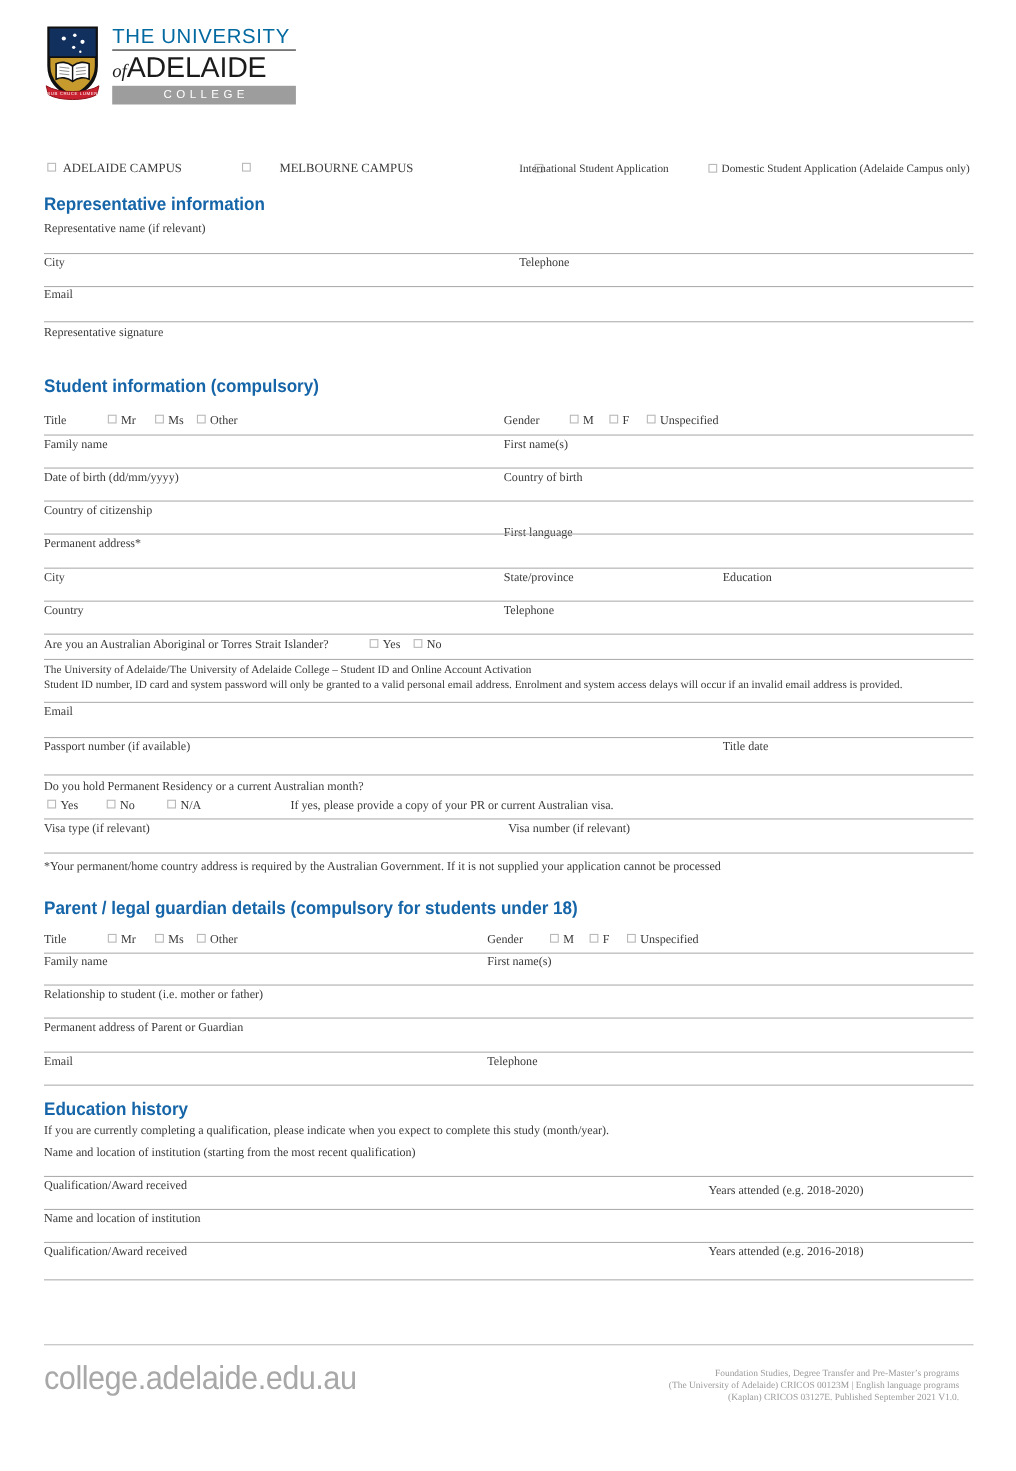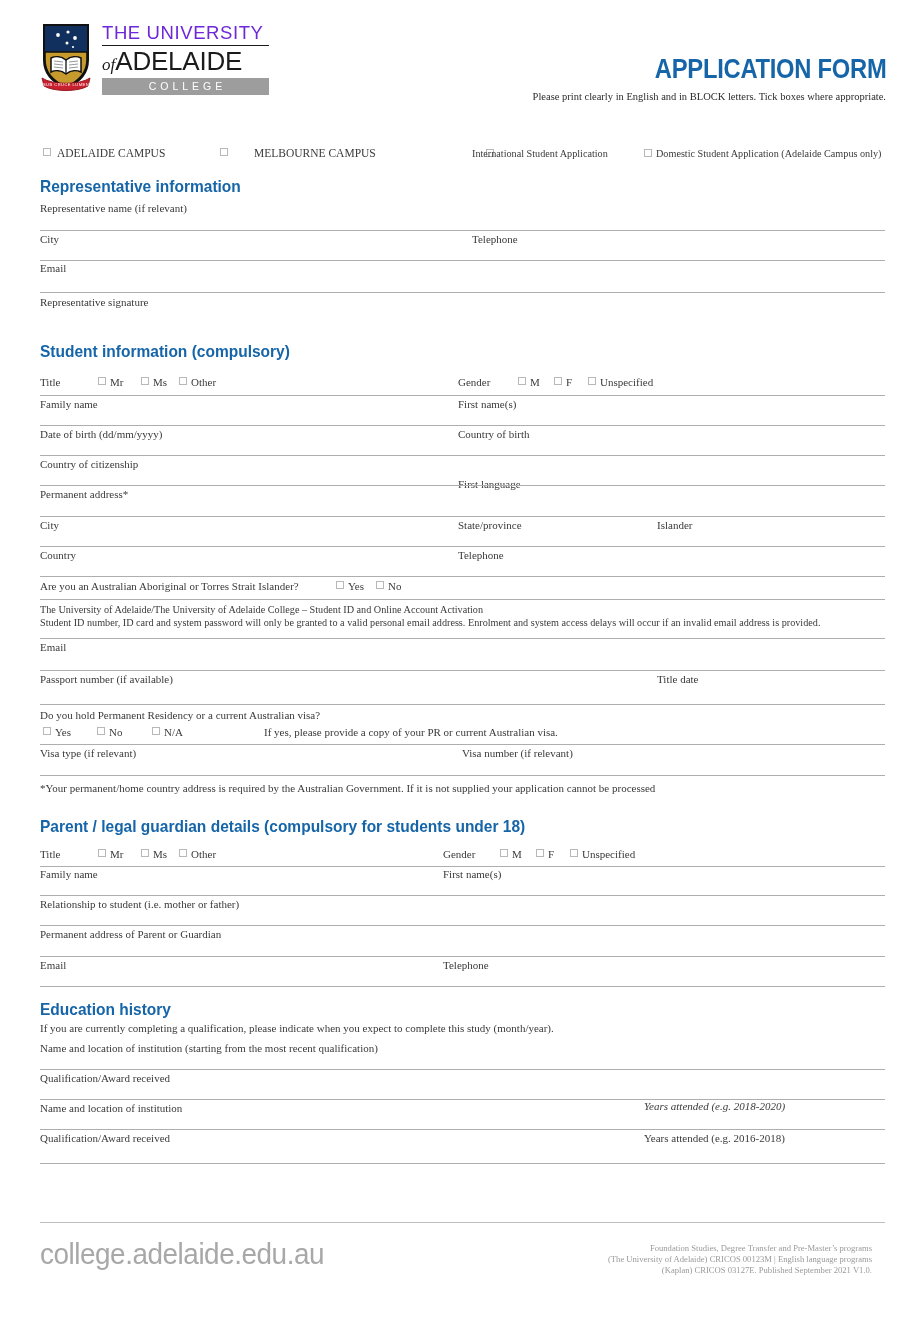--- a/index.html
+++ b/index.html
@@ -45,21 +45,21 @@
   .wordmark {
     position: absolute;
     left: 62px;
     top: 2px;
     width: 190px;
   }
   .wm-line1 {
     font-family: "Liberation Sans", sans-serif;
     font-size: 18.5px;
     letter-spacing: 0.6px;
-    color: #6d28d9;
+    color: #0369a1;
     line-height: 1;
     padding-bottom: 2px;
     border-bottom: 1.4px solid #1b1b1b;
     display: block;
     width: 167px;
   }
   .wm-line2 {
     display: block;
     width: 167px;
     margin-top: 2px;
@@ -214,24 +214,20 @@
 
       <div class="wordmark">
         <span class="wm-line1">THE UNIVERSITY</span>
         <span class="wm-line2">
           <span class="wm-of">of</span><span class="wm-adelaide">ADELAIDE</span>
         </span>
         <span class="wm-college">COLLEGE</span>
       </div>
     </div>
 
-    <div class="title-block">
-      <div class="app-title">APPLICATION FORM</div>
-      <div class="app-subtitle">Please print clearly in English and in BLOCK letters. Tick boxes where appropriate.</div>
-    </div>
   </div>
 
   <div>
     <span class="cbox" style="left:43px; top:148px;"></span>
     <span class="lbl" style="left:57px; top:147px; font-size:11.5px;">ADELAIDE CAMPUS</span>
 
     <span class="cbox" style="left:220px; top:148px;"></span>
     <span class="lbl" style="left:234px; top:147px; font-size:11.5px;margin-left:20px;">MELBOURNE CAMPUS</span>
 
     <span class="cbox" style="left:486px; top:149px;"></span>
@@ -290,21 +286,21 @@
     <span class="lbl" style="left:40px; top:458px;">Country of citizenship</span>
     <span class="lbl" style="left:458px; top:478px;">First language</span>
 
     <div class="rule" style="left:40px; top:485px; width:410px;"></div>
     <div class="rule" style="left:450px; top:485px; width:435px;"></div>
     <span class="lbl" style="left:40px; top:488px;">Permanent address*</span>
 
     <div class="rule" style="left:40px; top:516px; width:845px;"></div>
     <span class="lbl" style="left:40px; top:519px;">City</span>
     <span class="lbl" style="left:458px; top:519px;">State/province</span>
-    <span class="lbl" style="left:657px; top:519px;">Islander</span>
+    <span class="lbl" style="left:657px; top:519px;">Education</span>
 
     <div class="rule" style="left:40px; top:546px; width:410px;"></div>
     <div class="rule" style="left:450px; top:546px; width:435px;"></div>
     <span class="lbl" style="left:40px; top:549px;">Country</span>
     <span class="lbl" style="left:458px; top:549px;">Telephone</span>
 
     <div class="rule" style="left:40px; top:576px; width:410px;"></div>
     <div class="rule" style="left:450px; top:576px; width:435px;"></div>
     <span class="lbl" style="left:40px; top:580px;">Are you an Australian Aboriginal or Torres Strait Islander?</span>
     <span class="cbox" style="left:336px; top:581px;"></span>
@@ -317,21 +313,21 @@
     <span class="lbl small" style="left:40px; top:617px;">Student ID number, ID card and system password will only be granted to a valid personal email address. Enrolment and system access delays will occur if an invalid email address is provided.</span>
 
     <div class="rule" style="left:40px; top:638px; width:845px;"></div>
     <span class="lbl" style="left:40px; top:641px;">Email</span>
 
     <div class="rule" style="left:40px; top:670px; width:845px;"></div>
     <span class="lbl" style="left:40px; top:673px;">Passport number (if available)</span>
     <span class="lbl" style="left:657px; top:673px;">Title date</span>
 
     <div class="rule" style="left:40px; top:704px; width:845px;"></div>
-    <span class="lbl" style="left:40px; top:709px;">Do you hold Permanent Residency or a current Australian visa?</span>
+    <span class="lbl" style="left:40px; top:709px;">Do you hold Permanent Residency or a current Australian month?</span>
     <span class="cbox" style="left:43px; top:727px;"></span>
     <span class="lbl" style="left:55px; top:726px;">Yes</span>
     <span class="cbox" style="left:97px; top:727px;"></span>
     <span class="lbl" style="left:109px; top:726px;">No</span>
     <span class="cbox" style="left:152px; top:727px;"></span>
     <span class="lbl" style="left:164px; top:726px;">N/A</span>
     <span class="lbl" style="left:264px; top:726px;">If yes, please provide a copy of your PR or current Australian visa.</span>
 
     <div class="rule" style="left:40px; top:744px; width:845px;"></div>
     <span class="lbl" style="left:40px; top:747px;">Visa type (if relevant)</span>
@@ -377,21 +373,21 @@
   </div>
 
   <div>
     <div class="section-head" style="left:40px; top:1001px;">Education history</div>
 
     <span class="lbl" style="left:40px; top:1022px;">If you are currently completing a qualification, please indicate when you expect to complete this study (month/year).</span>
     <span class="lbl" style="left:40px; top:1042px;">Name and location of institution (starting from the most recent qualification)</span>
 
     <div class="rule" style="left:40px; top:1069px; width:845px;"></div>
     <span class="lbl" style="left:40px; top:1072px;">Qualification/Award received</span>
-    <span class="lbl" style="left:644px; top:1100px;font-style:italic;">Years attended (e.g. 2018-2020)</span>
+    <span class="lbl" style="left:644px; top:1076px;">Years attended (e.g. 2018-2020)</span>
 
     <div class="rule" style="left:40px; top:1099px; width:845px;"></div>
     <span class="lbl" style="left:40px; top:1102px;">Name and location of institution</span>
 
     <div class="rule" style="left:40px; top:1129px; width:845px;"></div>
     <span class="lbl" style="left:40px; top:1132px;">Qualification/Award received</span>
     <span class="lbl" style="left:644px; top:1132px;">Years attended (e.g. 2016-2018)</span>
 
     <div class="rule" style="left:40px; top:1163px; width:845px;"></div>
   </div>

